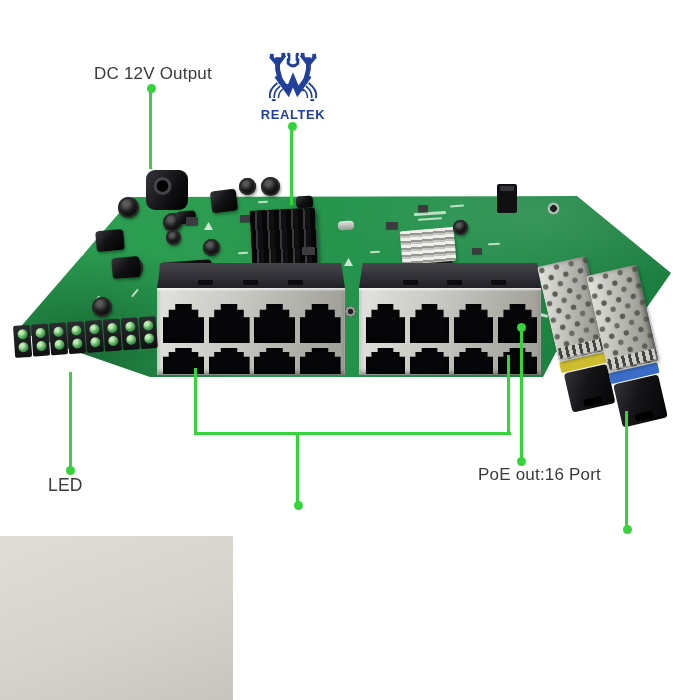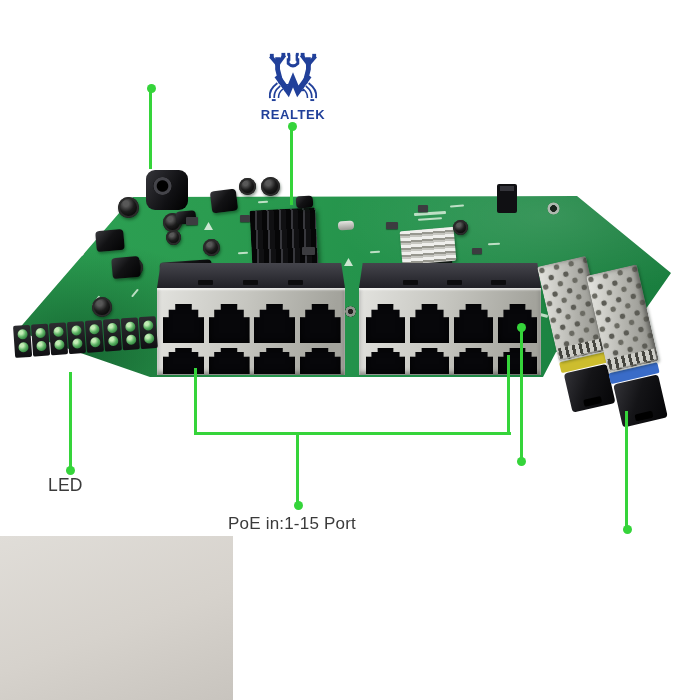--- a/index.html
+++ b/index.html
@@ -308,15 +308,16 @@
       <div class="aline" style="left: 625px; top: 411px; width: 3px; height: 117px;"></div>
       <div class="dot" style="left: 146.5px; top: 83.5px;"></div>
       <div class="dot" style="left: 287.5px; top: 121.5px;"></div>
       <div class="dot" style="left: 65.5px; top: 465.5px;"></div>
       <div class="dot" style="left: 293.5px; top: 500.5px;"></div>
       <div class="dot" style="left: 516.5px; top: 322.5px;"></div>
       <div class="dot" style="left: 516.5px; top: 456.5px;"></div>
       <div class="dot" style="left: 622.5px; top: 524.5px;"></div>
     </div>
 
+  <div class="callout" style="left:94px;top:64px;">DC 12V Output</div>
   <div class="callout" style="left:48px;top:475px;font-size:17.5px;">LED</div>
-  <div class="callout" style="left:228px;top:514px;">PoE in:1-15 Port</div>
+  <div class="callout" style="left:478px;top:465px;">PoE out:16 Port</div>
 </div>
 
 </body></html>

